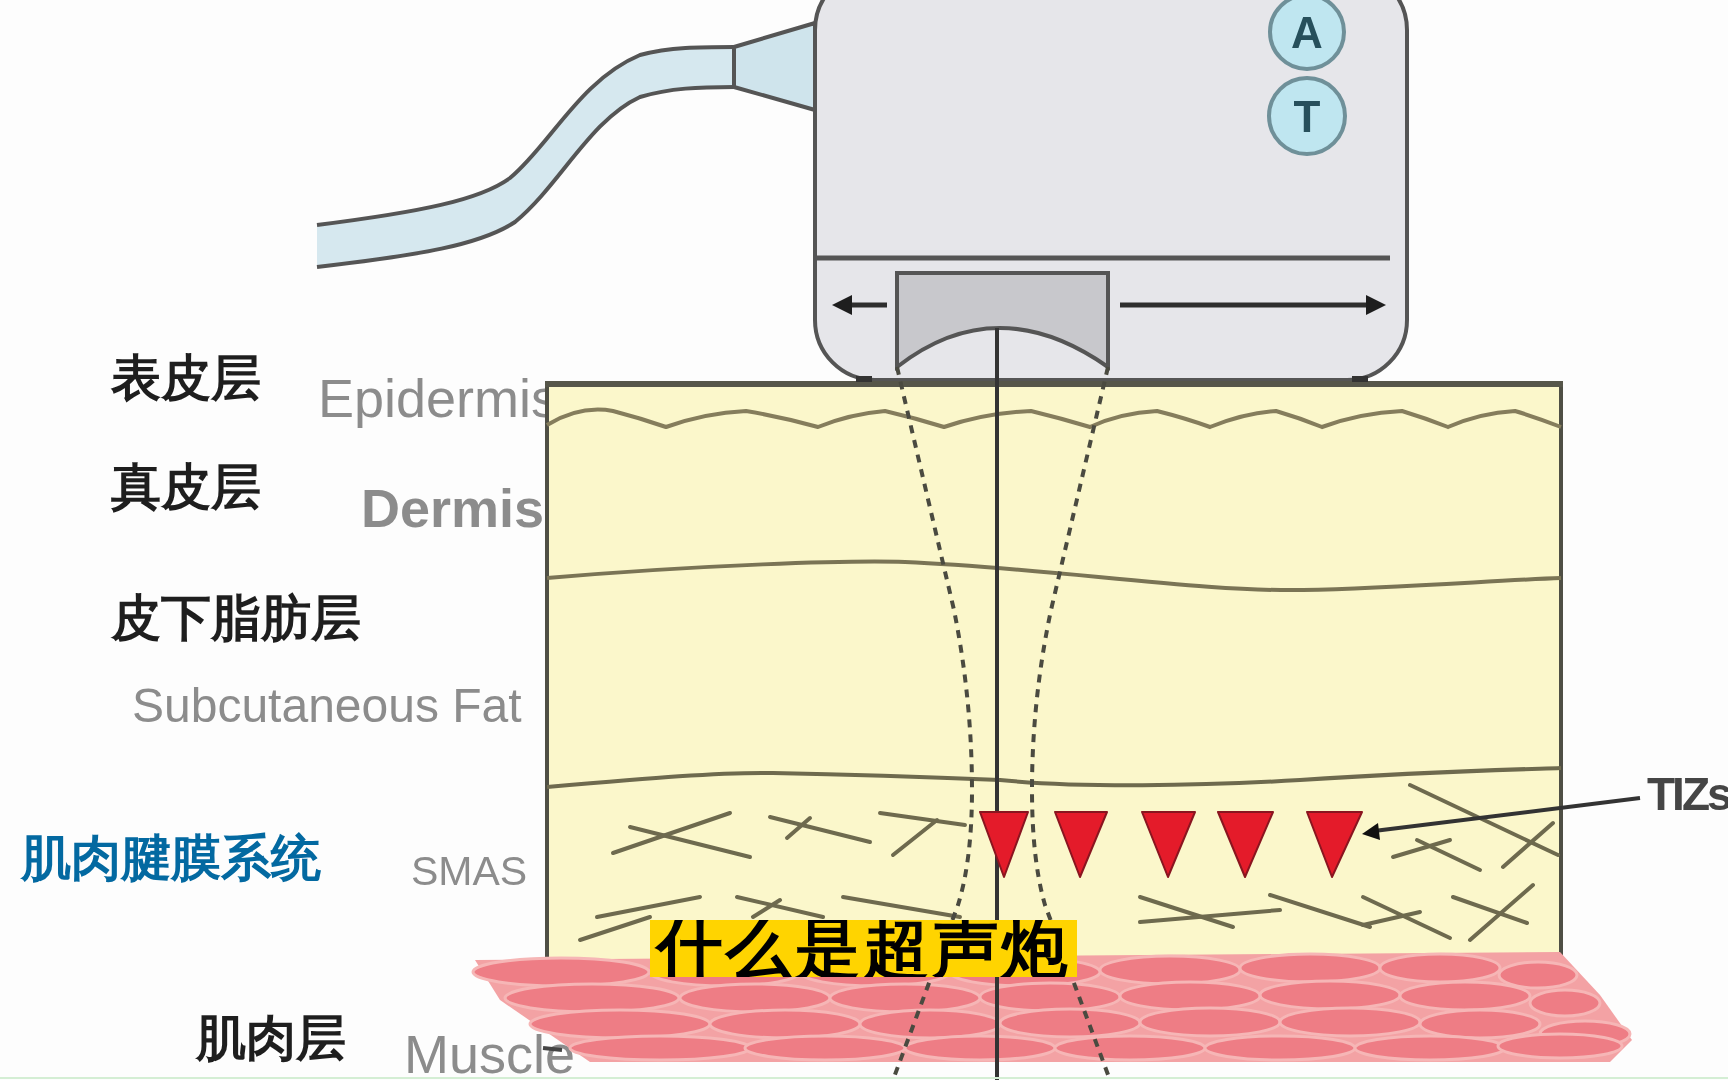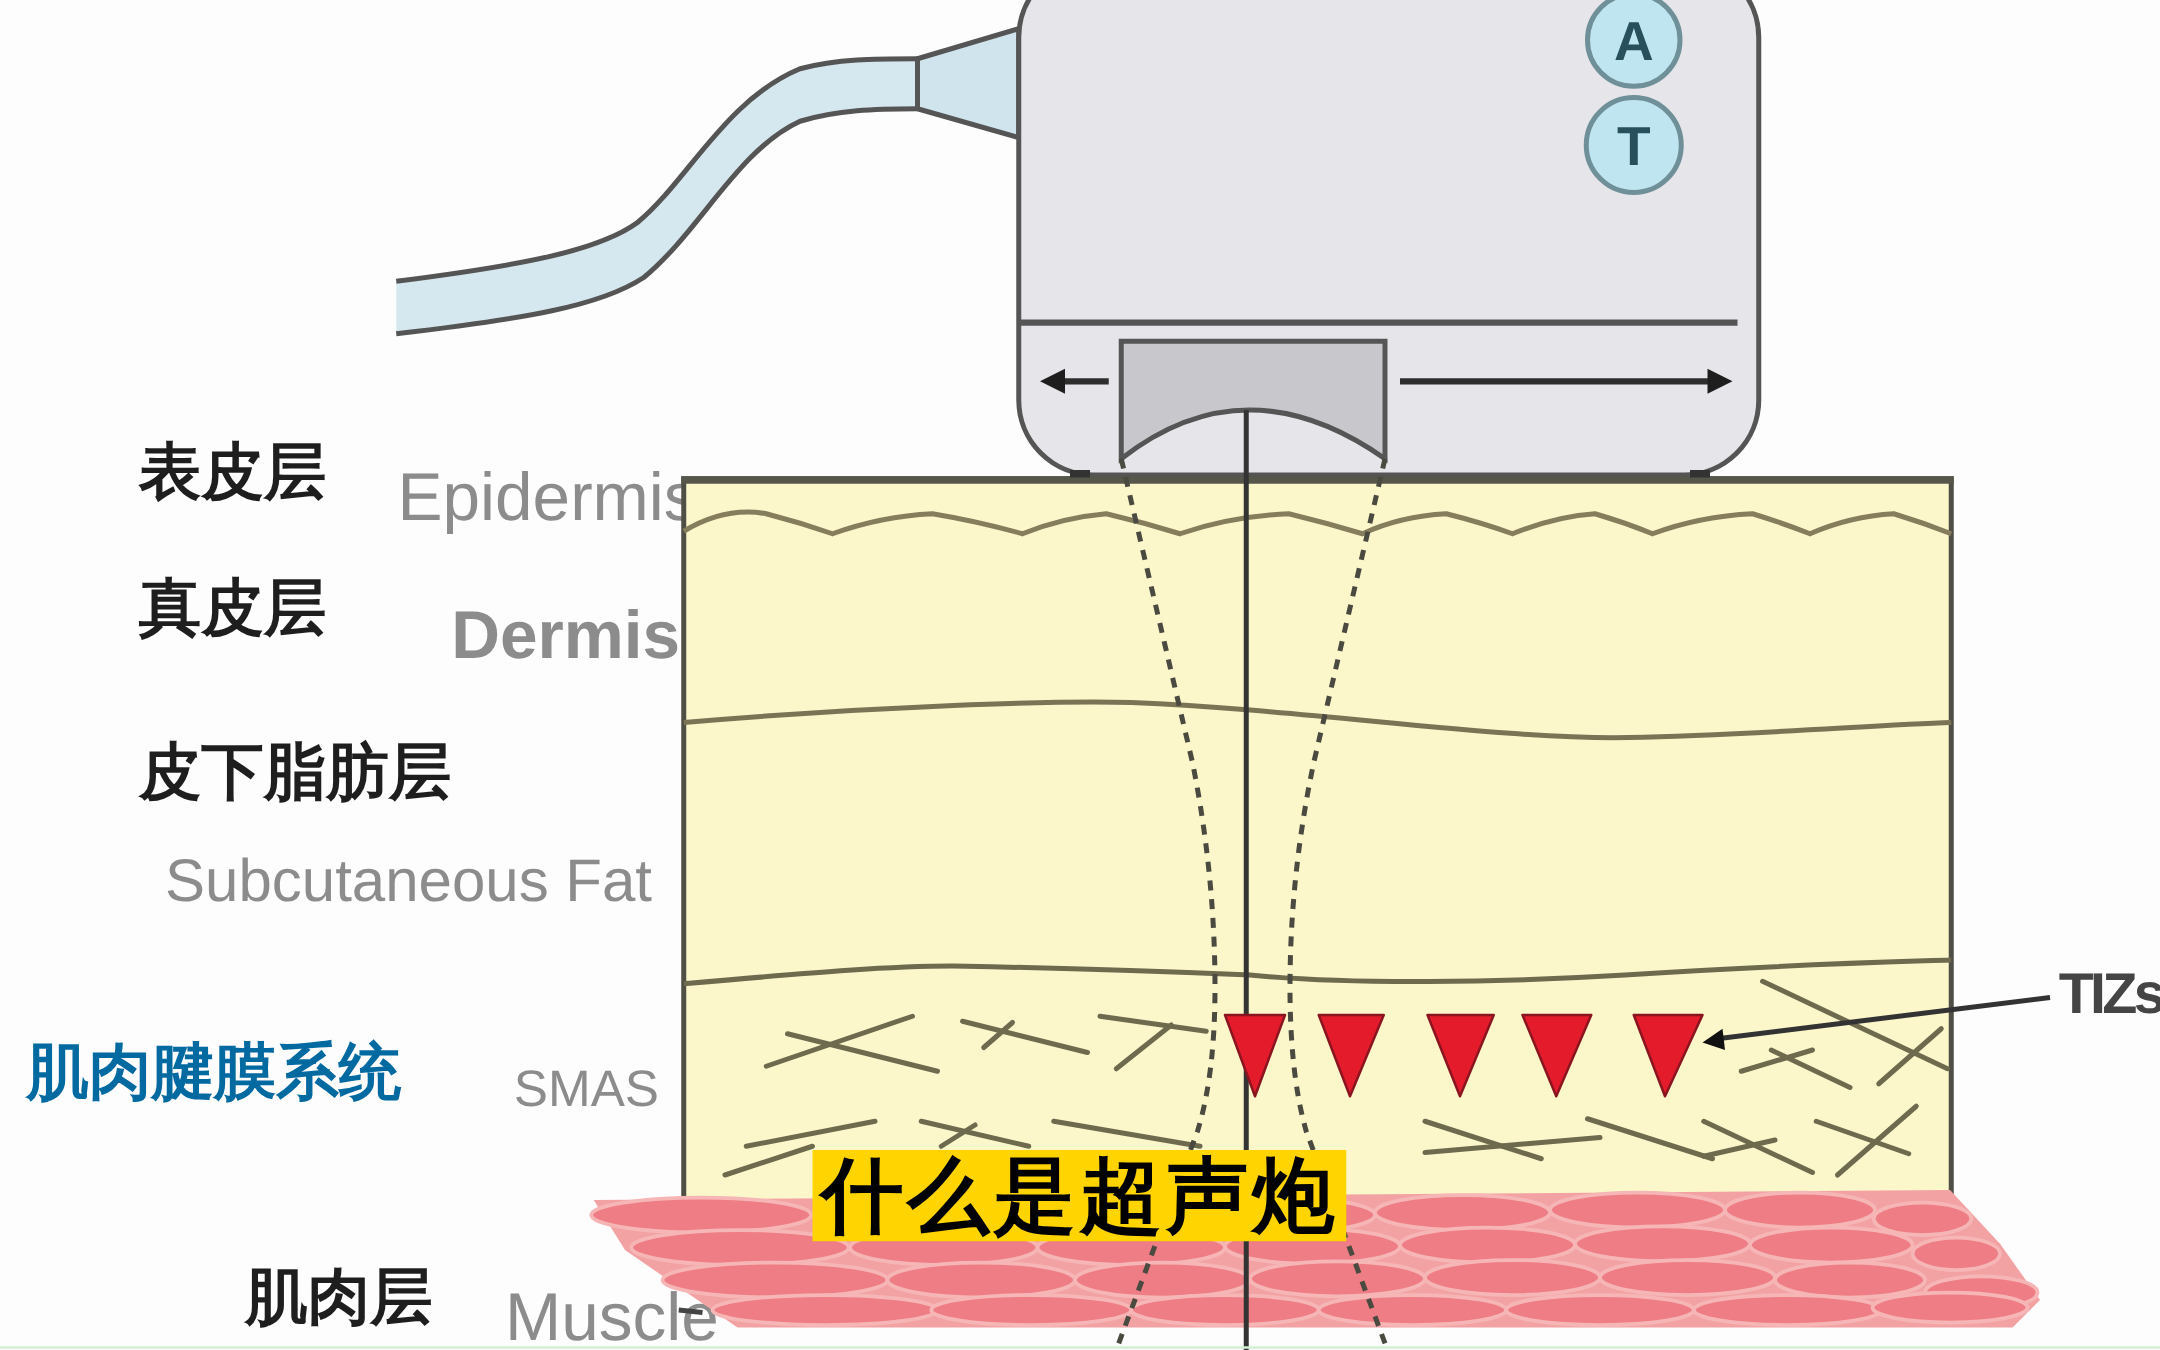--- a/index.html
+++ b/index.html
@@ -11,21 +11,21 @@
     .label { position: absolute; white-space: nowrap; line-height: 1; z-index: 1; }
     .zh { font-size: 50px; font-weight: bold; color: #1e1e1e; letter-spacing: 0px; font-family: Liberation Mono, monospace; }
     .en { font-family: "Liberation Sans", sans-serif; font-size: 54px; color: #8c8c8c; }
     .zh.smas { color: #0369a1; }
     #diagram { position: absolute; left: 0; top: 0; z-index: 2; }
     .tizs {
       font-family: "Liberation Sans", sans-serif; font-weight: bold;
       font-size: 46px; color: #454545; letter-spacing: -3px; z-index: 3;
     }
     .subtitle {
-      position: absolute; left: 650px; top: 920px; width: 427px; height: 73px;
+      position: absolute; left: 650px; top: 920px; width: 427px; height: 57px;
       background: #ffd400; z-index: 4;
       display: flex; align-items: center; justify-content: center;
       font-size: 66px; font-weight: bold; color: #000; letter-spacing: 3px;
       line-height: 1; white-space: nowrap; overflow: hidden;
     }
     .bottom-line { position: absolute; left: 0; top: 1077px; width: 1728px; height: 2px; background: #d4eed4; z-index: 5; }
   </style>
 </head>
 <body>
 

